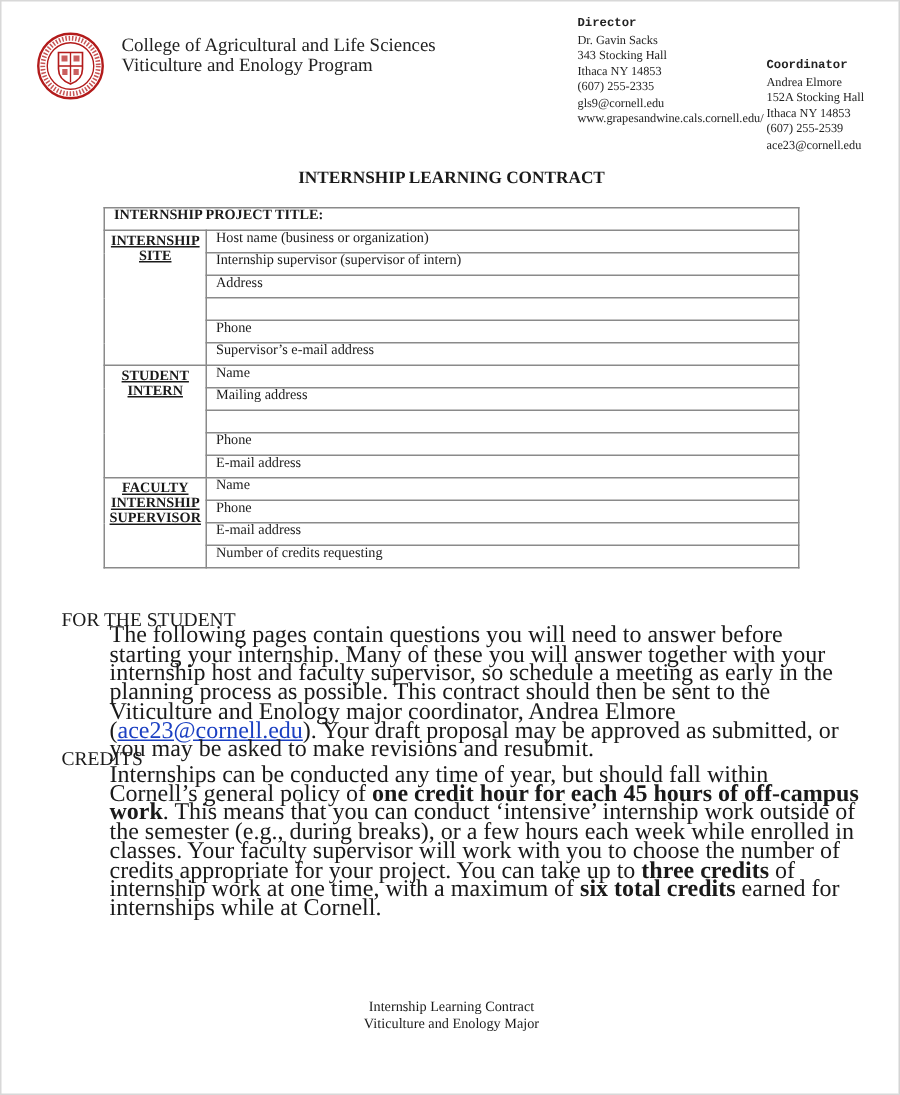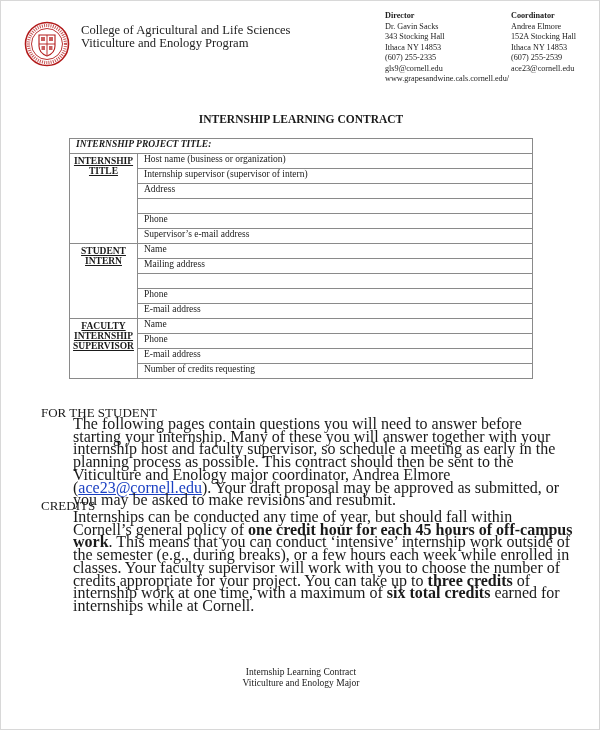--- a/index.html
+++ b/index.html
@@ -6,28 +6,28 @@
   body { width:600px; height:730px; background:#ffffff; position:relative; overflow:hidden;
          font-family:"Liberation Serif", serif; color:#1a1a1a; }
   .page { position:absolute; left:0; top:0; width:598px; height:728px; border:1px solid #d8d8d8; border-right:2px solid #d4d4d4; }
   .logo { position:absolute; left:23px; top:20px; width:46px; height:46px; }
   .brand { position:absolute; left:80px; top:23px; font-size:12.6px; line-height:13px; }
   .brand .uni { color:#b31b1b; }
   .brand .line { color:#222; }
   .contacts { position:absolute; left:384px; top:10px; font-size:8.2px; line-height:10.6px; color:#222; }
   .contacts .col { position:absolute; top:0; white-space:nowrap; }
   .contacts .col.c1 { left:0; }
-  .contacts .col.c2 { left:126px; }
-  .contacts .hd { font-weight:bold; }
+  .contacts .col.c2 { left:126px;margin-top:28px; }
+  .contacts .hd { font-weight:bold;font-family:Liberation Mono, monospace; }
   .contacts .web { position:absolute; left:0; top:63px; white-space:nowrap; }
   .title { position:absolute; left:0; width:600px; top:112px; text-align:center; font-weight:bold; font-size:11.5px; }
   table.form { position:absolute; left:68px; top:137px; width:464px; border-collapse:collapse; font-size:9.5px; }
   table.form td { border:1px solid #8a8a8a; padding:0 6px; height:14px; vertical-align:top; }
   table.form td.sec { width:61px; text-align:center; font-weight:bold; padding:2px 3px 0; line-height:10px;text-decoration:underline; }
-  table.form td.head { font-weight:bold; padding-left:6px;font-style:italic; }
+  table.form td.head { font-weight:bold; padding-left:6px; }
   table.form td.blank { height:14px; }
   .section-h { position:absolute; left:40px; font-weight:normal; font-size:13px; }
   .para { position:absolute; left:72px; width:500px; font-size:16px; line-height:12.7px; }
   .para a { color:#1a3fc2; text-decoration:underline; }
   .footer { position:absolute; left:0; width:600px; top:666px; text-align:center; font-size:9.5px; line-height:11px; }
 </style>
 </head>
 <body>
 
 <div class="page">
@@ -74,21 +74,21 @@
 
   <table class="form">
     <tbody>
         <tr>
       <td colspan="2" class="head">INTERNSHIP PROJECT TITLE:</td>
     </tr>
 
     <tr>
       <td rowspan="6" class="sec">
         <div>INTERNSHIP</div>
-        <div>TITLE</div>
+        <div>SITE</div>
       </td>
       <td>Host name (business or organization)</td>
     </tr>
     <tr>
           <td>Internship supervisor (supervisor of intern)</td>
         </tr>
     <tr>
           <td>Address</td>
         </tr>
     <tr>

